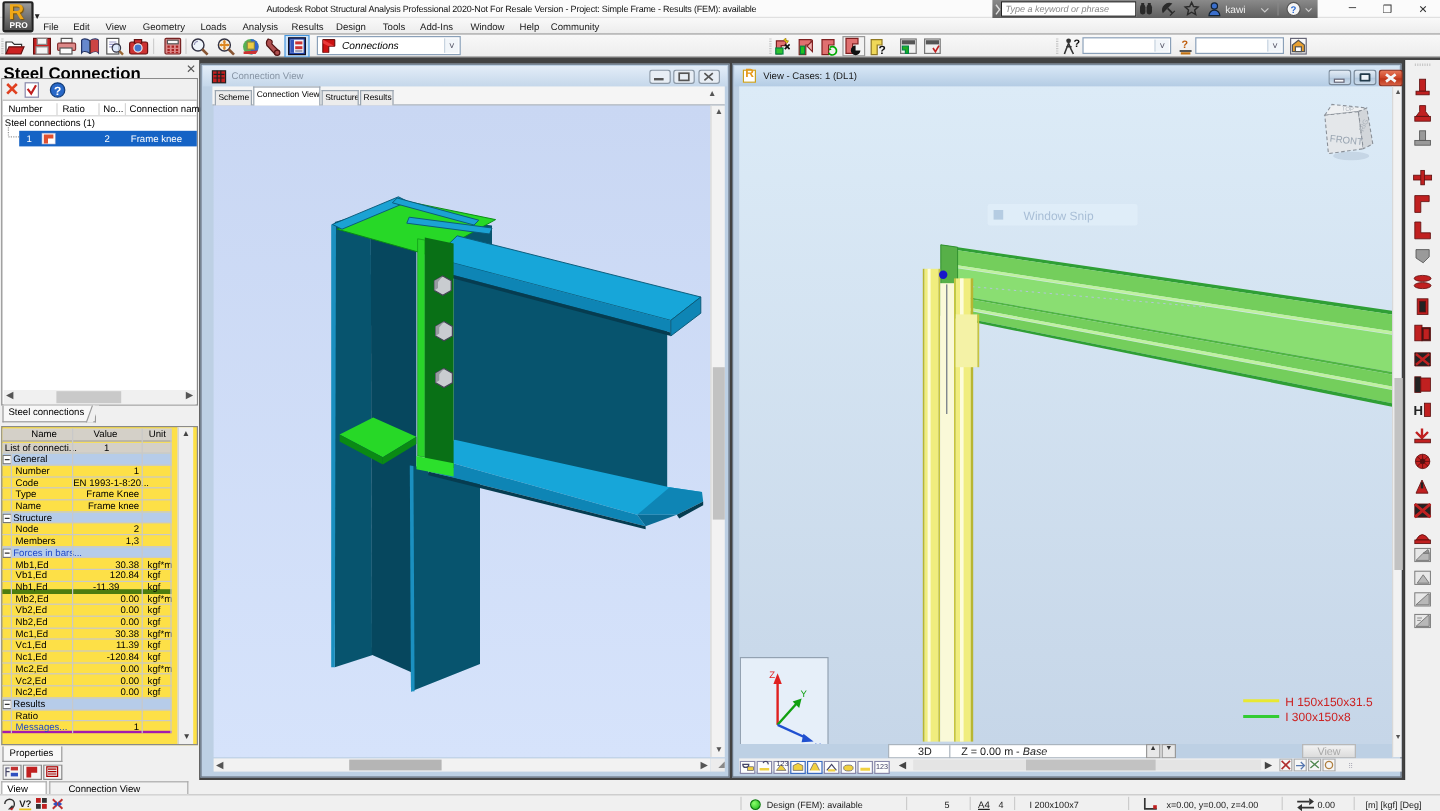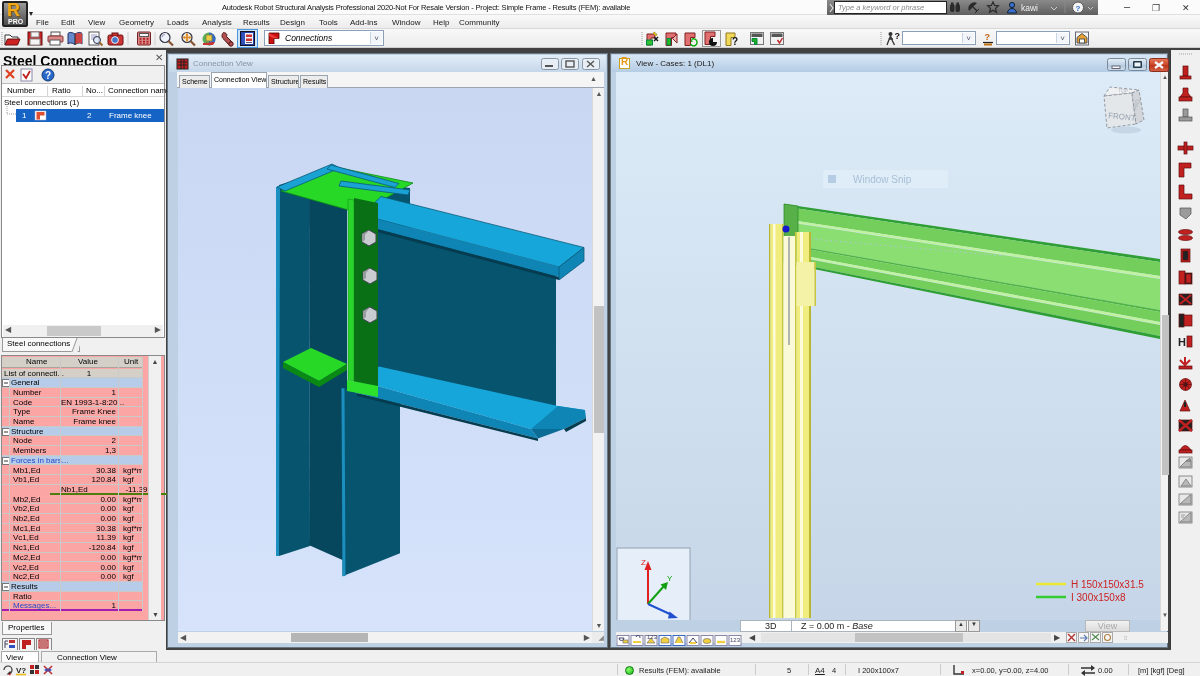--- a/index.html
+++ b/index.html
@@ -302,21 +302,21 @@
      <span class="abs" style="left:2px;top:0px;font-size:8px;color:#555;">◀</span>
      <span class="abs" style="right:2px;top:0px;font-size:8px;color:#555;">▶</span>
      <div class="abs" style="left:44px;top:1px;width:54px;height:10px;background:#c9c9c9;"></div>
    </div>
  </div>
  <div class="abs" style="left:2px;top:288px;width:78px;height:14px;background:#f8f8f8;border:1px solid #999;border-top:none;font-size:8px;white-space:nowrap;">
       <span class="abs" style="left:4px;top:1px;">Steel connections</span>
       <div class="abs" style="right:-1px;top:0;width:6px;height:14px;background:#f0f0f0;transform:skewX(-20deg);border-left:1px solid #999;"></div>
     </div>
 
- <div class="abs" id="lp-grid-box" style="left:1px;top:305px;width:164px;height:266px;background:#fca5a5;border:1px solid #8a8a8a;font-size:8px;color:#000;">
+ <div class="abs" id="lp-grid-box" style="left:1px;top:305px;width:164px;height:266px;background:#fde047;border:1px solid #8a8a8a;font-size:8px;color:#000;">
    <div class="abs" style="left:0;top:1px;width:141px;height:11px;background:#d4d0c8;border-bottom:1px solid #a8a49c;">
      <span class="abs" style="left:24px;">Name</span>
         <span class="abs" style="left:76px;">Value</span>
         <span class="abs" style="left:122px;">Unit</span>
    </div>
    <div id="gridrows">
 <div class="abs" style="left:0;top:12.5px;width:141px;height:9.7px;background:#d4d0c8;border-bottom:1px solid #c9c9c9;">
           <span class="abs" style="left:2px;top:0px;color:#000;white-space:nowrap;">List of connecti...</span>
           <span class="abs" style="left:59px;width:56px;top:0px;text-align:center;white-space:nowrap;">1</span>
         </div>
@@ -368,21 +368,21 @@
 <div class="abs" style="left:0;top:109.5px;width:141px;height:9.7px;border-bottom:1px solid #c9c9c9;">
           <span class="abs" style="left:11px;top:0px;color:#000;white-space:nowrap;">Mb1,Ed</span>
           <span class="abs" style="left:59px;width:55px;top:0px;text-align:right;white-space:nowrap;">30.38</span>
           <span class="abs" style="left:121px;top:0px;">kgf*m</span>
         </div>
 <div class="abs" style="left:0;top:119.2px;width:141px;height:9.7px;border-bottom:1px solid #c9c9c9;">
           <span class="abs" style="left:11px;top:0px;color:#000;white-space:nowrap;">Vb1,Ed</span>
           <span class="abs" style="left:59px;width:55px;top:0px;text-align:right;white-space:nowrap;">120.84</span>
           <span class="abs" style="left:121px;top:0px;">kgf</span>
         </div>
-<div class="abs" style="left:0;top:128.9px;width:141px;height:9.7px;border-bottom:2px solid #4d7c0f;margin-left:48px;">
+<div class="abs" style="left:0;top:128.9px;width:141px;height:9.7px;border-bottom:4px solid #4d7c0f;">
           <span class="abs" style="left:11px;top:0px;color:#000;white-space:nowrap;">Nb1,Ed</span>
           <span class="abs" style="left:59px;width:55px;top:0px;text-align:center;white-space:nowrap;">-11.39</span>
           <span class="abs" style="left:121px;top:0px;">kgf</span>
         </div>
 <div class="abs" style="left:0;top:138.6px;width:141px;height:9.7px;border-bottom:1px solid #c9c9c9;">
           <span class="abs" style="left:11px;top:0px;color:#000;white-space:nowrap;">Mb2,Ed</span>
           <span class="abs" style="left:59px;width:55px;top:0px;text-align:right;white-space:nowrap;">0.00</span>
           <span class="abs" style="left:121px;top:0px;">kgf*m</span>
         </div>
 <div class="abs" style="left:0;top:148.3px;width:141px;height:9.7px;border-bottom:1px solid #c9c9c9;">
@@ -839,21 +839,21 @@
         <rect x="0" y="5" width="4" height="4" fill="#333"></rect>
         <rect x="5" y="5" width="4" height="4" fill="#c02020"></rect>
       </g>
     <g transform="translate(41,1)">
         <path d="M1 1 l8 8 M9 1 l-8 8" stroke="#c03030" stroke-width="1.6"></path>
         <path d="M1 5 l3.5 -2 v4 Z M9 5 l-3.5 -2 v4 Z" fill="#3050c0"></path>
       </g>
   </svg>
   <div class="sep" style="left:617px;"></div>
   <div class="abs" style="left:625px;top:3px;width:9px;height:9px;border-radius:50%;background:radial-gradient(circle at 35% 35%,#8aff6a,#18b818);border:1px solid #0a7a0a;"></div>
-  <span class="abs" style="left:639px;top:3px;">Results (FEM): available</span>
+  <span class="abs" style="left:639px;top:3px;">Design (FEM): available</span>
   <div class="sep" style="left:755px;"></div>
   <span class="abs" style="left:787px;top:3px;">5</span>
   <div class="sep" style="left:808px;"></div>
   <span class="abs" style="left:815px;top:3px;font-size:8px;text-decoration:underline;">A4</span>
   <span class="abs" style="left:832px;top:3px;">4</span>
   <div class="sep" style="left:845px;"></div>
   <span class="abs" style="left:858px;top:3px;">I 200x100x7</span>
   <div class="sep" style="left:940px;"></div>
   <svg width="14" height="12" style="position:absolute;left:952px;top:1px;">
       <path d="M2 1 v9 h10" fill="none" stroke="#333" stroke-width="1.4"></path>

